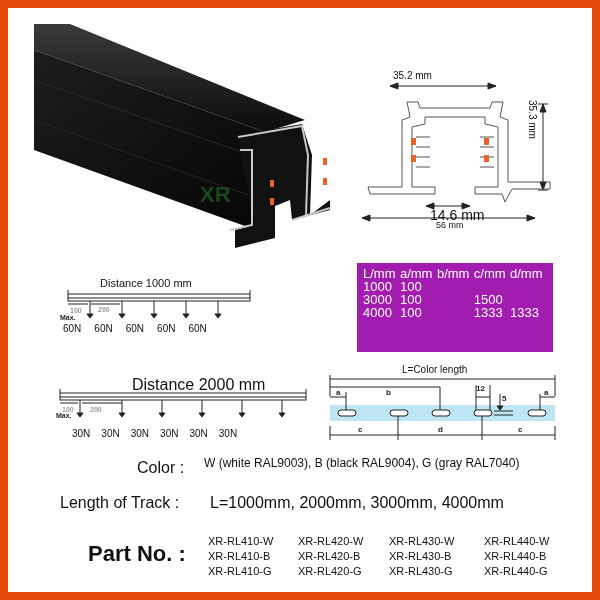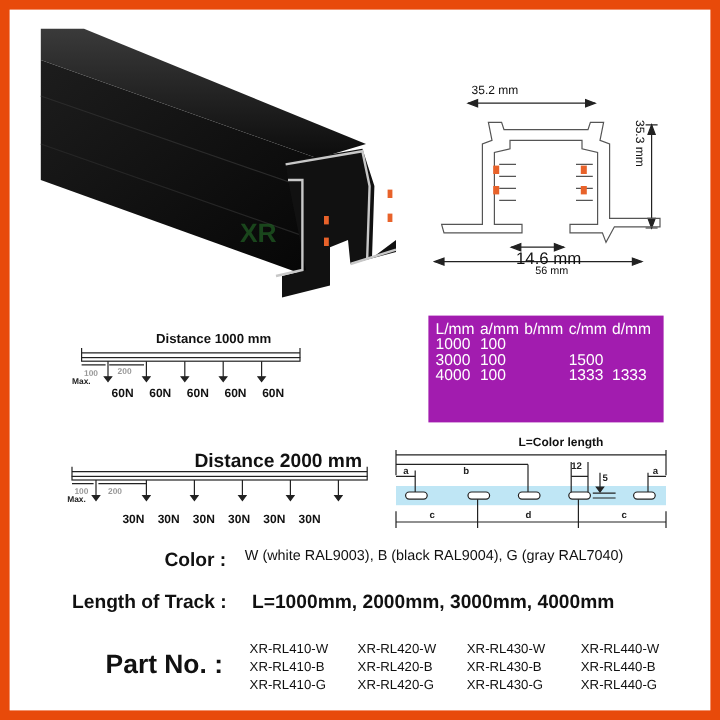--- a/index.html
+++ b/index.html
@@ -3,24 +3,24 @@
 <meta charset="utf-8">
 <style>
   * { box-sizing: border-box; margin: 0; padding: 0; }
   html, body { width: 600px; height: 600px; overflow: hidden; background: #fff; }
   body { font-family: "Liberation Sans", sans-serif; color: #111; }
   .frame { position: absolute; left: 0; top: 0; width: 600px; height: 600px; border: 8px solid #e84a0a; background: #fff; }
   .abs { position: absolute; }
   .spec-table { position: absolute; left: 357px; top: 263px; width: 196px; height: 89px; background: #a21caf; color: #fff; font-size: 13px; padding: 4px 6px; line-height: 13px; }
   .spec-table table { border-collapse: collapse; width: 100%; }
   .spec-table td { padding: 0; white-space: nowrap; }
-  .label-lg { font-weight: bold; font-size: 16px; }
+  .label-lg { font-weight: normal; font-size: 16px; }
   .part-label { font-weight: bold; font-size: 22px; text-align: right; }
   .parts { font-size: 11px; line-height: 15px; }
-  .diag-txt { font-family: "Liberation Sans", sans-serif; font-weight: bold; margin-left: 30px; }
+  .diag-txt { font-family: "Liberation Sans", sans-serif; font-weight: normal; }
 </style>
 </head>
 <body>
 
 <div class="frame"></div>
 
 <svg class="abs" style="left:30px;top:20px" width="315" height="230">
   <defs>
     <linearGradient id="g1" x1="0" y1="0" x2="0" y2="1">
       <stop offset="0" stop-color="#3a3a3a"></stop>
@@ -75,21 +75,21 @@
     <polygon points="185,156 177,153 177,159" fill="#222"></polygon>
   </g>
   <rect x="61" y="76" width="5" height="7" fill="#e8622a"></rect>
   <rect x="61" y="93" width="5" height="7" fill="#e8622a"></rect>
   <rect x="134" y="76" width="5" height="7" fill="#e8622a"></rect>
   <rect x="134" y="93" width="5" height="7" fill="#e8622a"></rect>
 </svg>
 <div class="abs" style="left:393px;top:70px;font-size:10px">35.2 mm</div>
 <div class="abs" style="left:527px;top:100px;font-size:10px;writing-mode:vertical-rl">35.3 mm</div>
 <div class="abs" style="left:430px;top:207px;font-size:14px">14.6 mm</div>
-<div class="abs" style="left:446px;top:220px;font-size:9px">56 mm</div>
+<div class="abs" style="left:436px;top:220px;font-size:9px">56 mm</div>
 
 <div class="abs diag-txt" style="left:100px;top:277px;font-size:11px">Distance 1000 mm</div>
 <svg class="abs" style="left:60px;top:288px" width="200" height="45">
   <g stroke="#222" fill="#222" stroke-width="1">
     <line x1="8" y1="6" x2="190" y2="6"></line>
     <line x1="8" y1="2" x2="8" y2="10"></line>
       <line x1="190" y1="2" x2="190" y2="10"></line>
     <rect x="8" y="10" width="182" height="3" fill="#fff"></rect>
     <line x1="8" y1="16" x2="28" y2="16"></line>
       <line x1="31" y1="16" x2="60" y2="16"></line>

